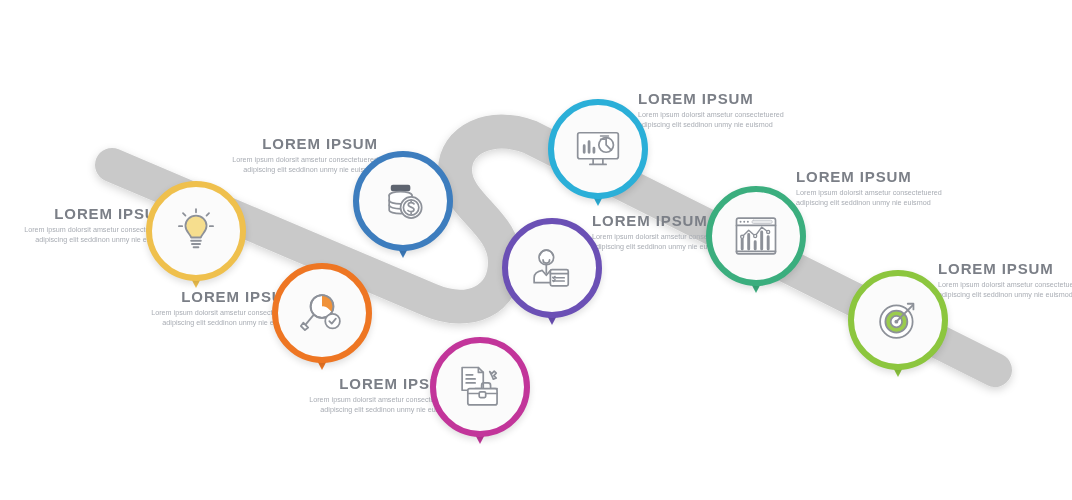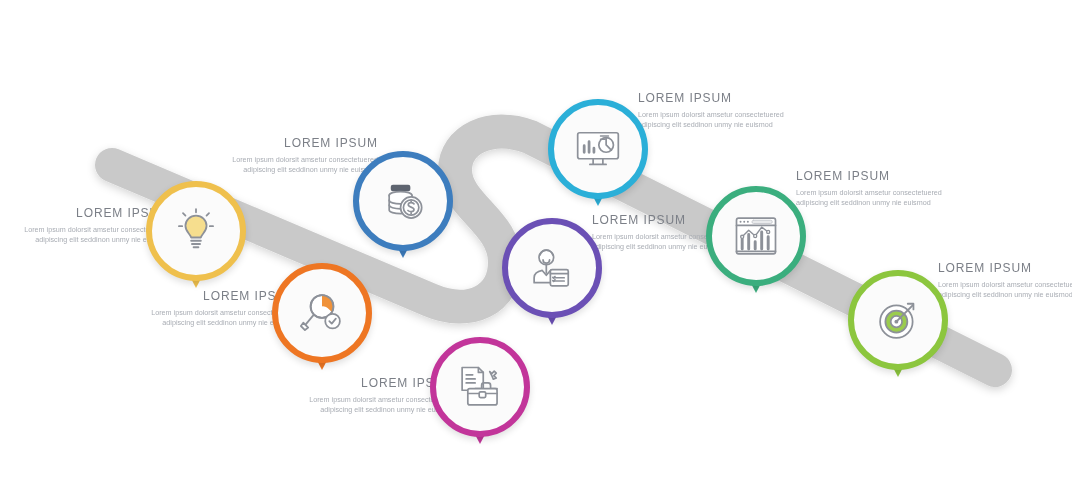--- a/index.html
+++ b/index.html
@@ -77,24 +77,24 @@
     width: 52px;
     height: 52px;
   }
 
   
   .txt {
     position: absolute;
     width: 150px;
   }
   .txt .ttl {
-    font-size: 12px;
+    font-size: 15px;
     letter-spacing: 0.9px;
     color: #7b7f87;
-    font-weight: normal;
+    font-weight: bold;
     margin: 0 0 5px 0;
     line-height: 13px;
   }
   .txt .body {
     font-size: 7.2px;
     line-height: 10.2px;
     color: #a9adb4;
     margin: 0;
   }
   .txt.right .ttl, .txt.right .body { text-align: right; }

